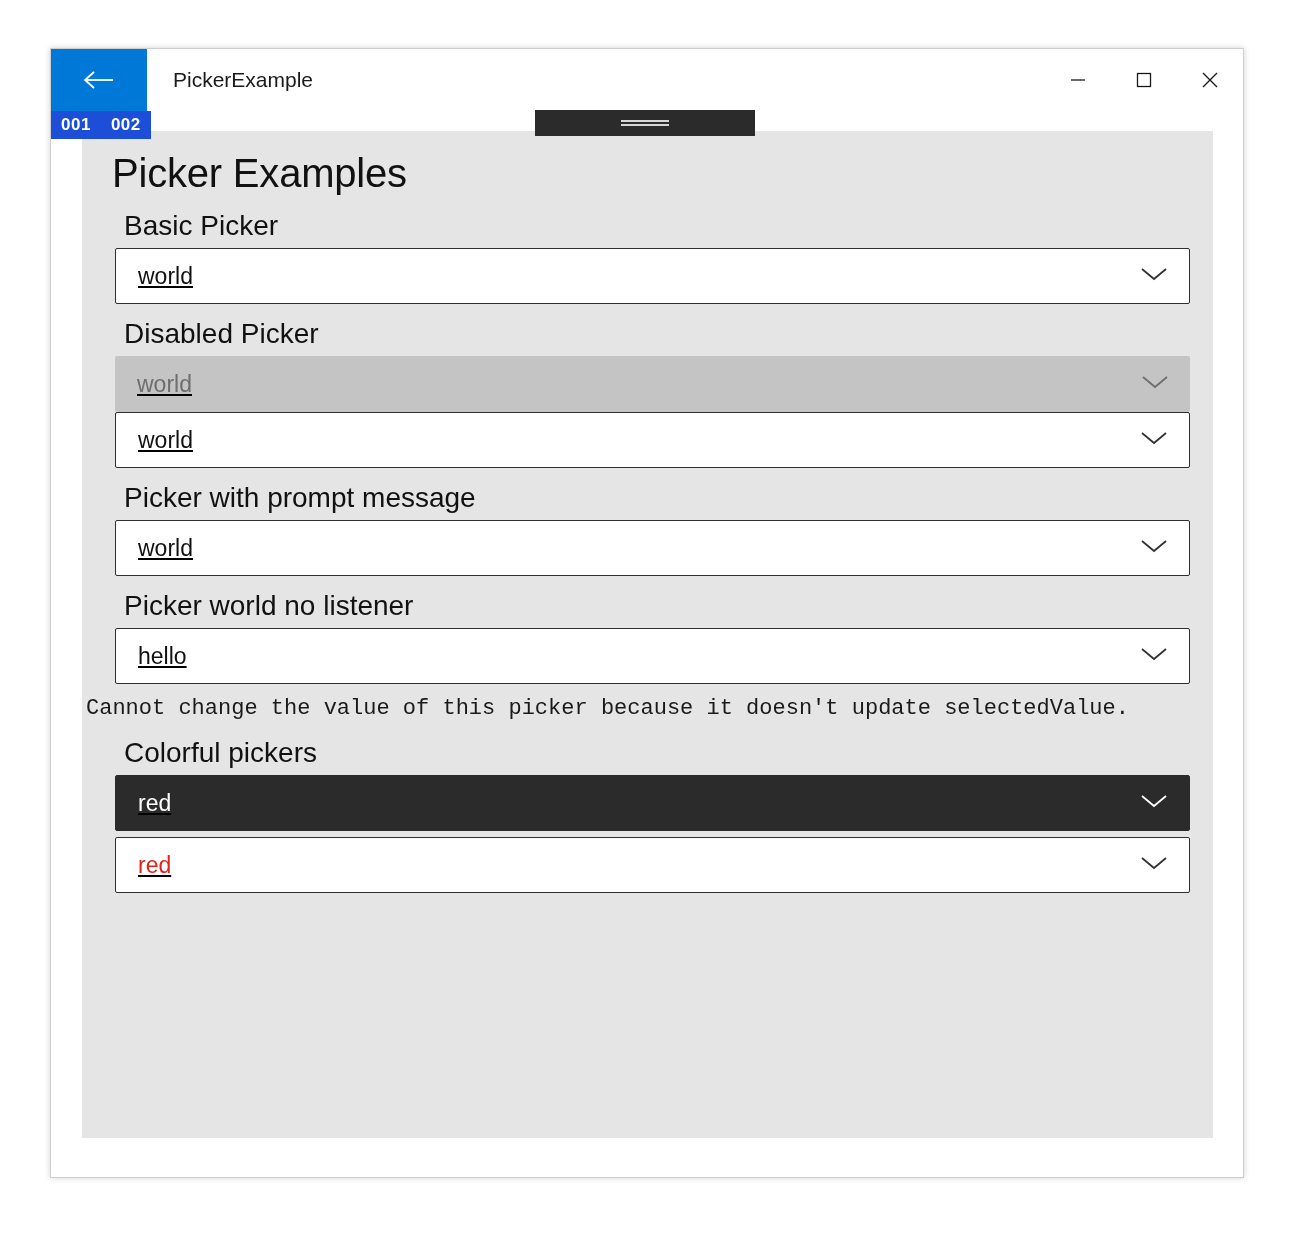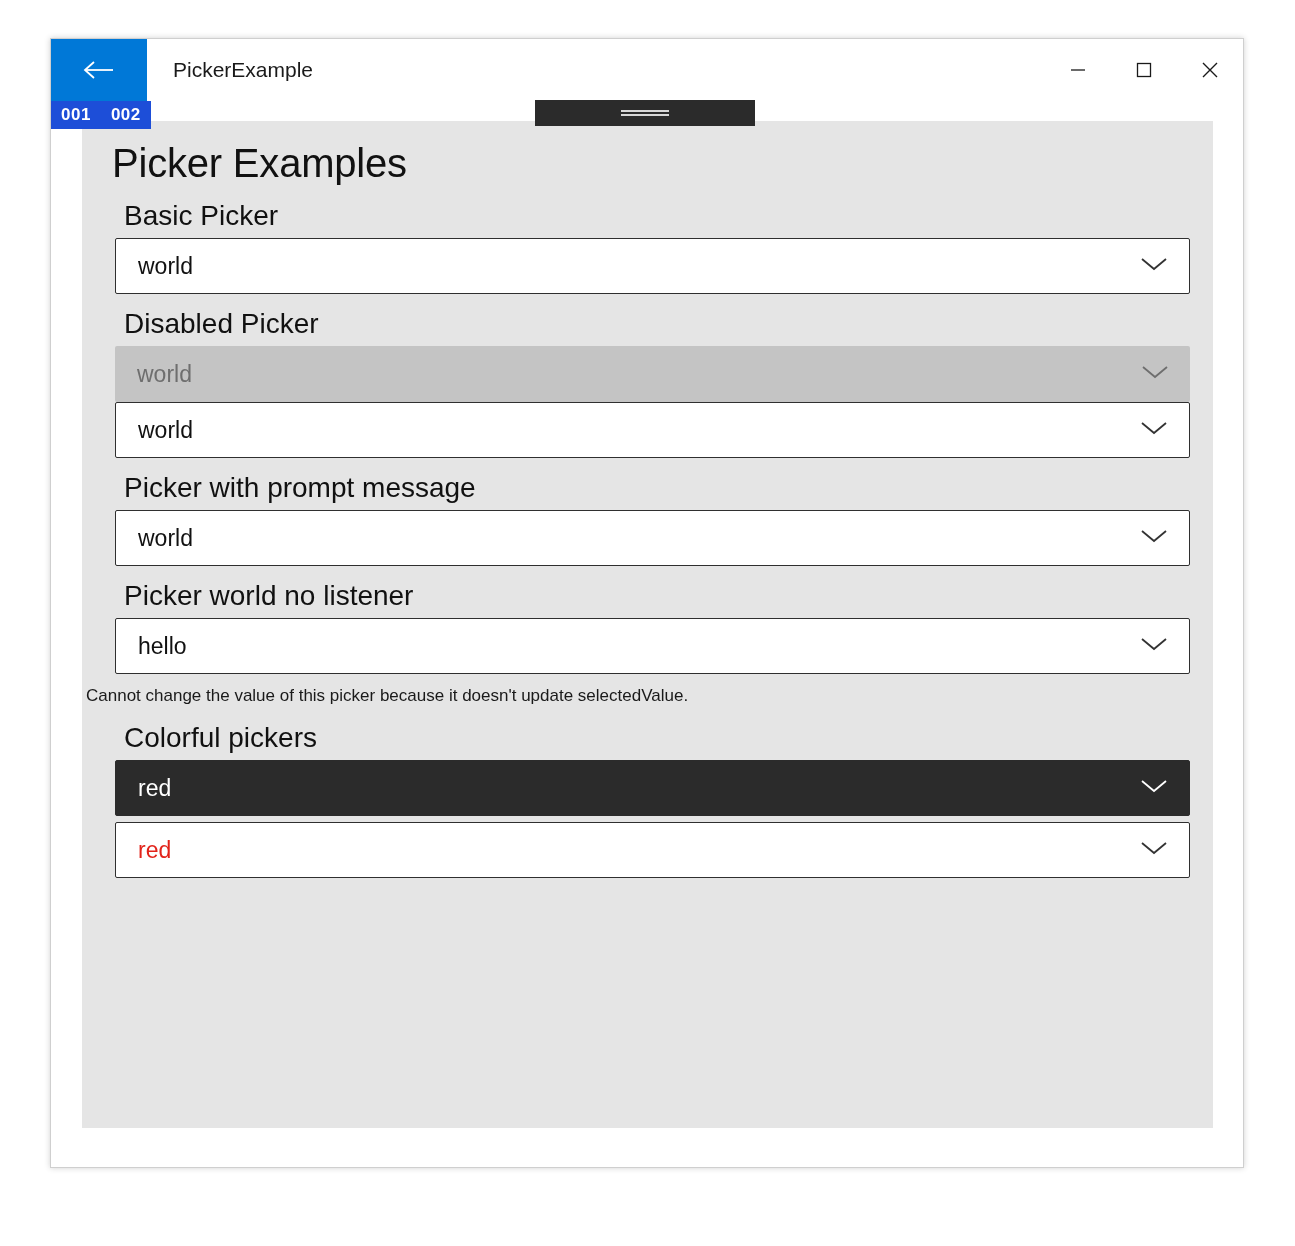--- a/index.html
+++ b/index.html
@@ -8,21 +8,21 @@
     background: #ffffff;
     width: 1295px;
     height: 1246px;
     font-family: "Liberation Sans", sans-serif;
     -webkit-font-smoothing: antialiased;
   }
 
   .window {
     position: absolute;
     left: 50px;
-    top: 38px;
+    top: 48px;
     width: 1194px;
     height: 1130px;
     background: #ffffff;
     border: 1px solid #cfcfcf;
     box-shadow: 0 0 6px rgba(0,0,0,0.18);
     box-sizing: border-box;
     overflow: hidden;
   }
 
   
@@ -143,20 +143,21 @@
     position: relative;
     margin: 0 0 0 33px;
     width: 1075px;
     height: 56px;
     box-sizing: border-box;
     border: 1px solid #2f2f2f;
     background: #ffffff;
     display: flex;
     align-items: center;
     border-radius: 2px;
+    text-decoration: underline;
   }
   .picker .value {
     font-size: 23px;
     color: #111111;
     padding-left: 22px;
     font-family: "Liberation Sans", sans-serif;
   }
   .picker .chev {
     position: absolute;
     right: 20px;
@@ -175,25 +176,25 @@
   .picker.dark {
     background: #2b2b2b;
     border: 1px solid #2b2b2b;
   }
   .picker.dark .value { color: #ffffff; }
   .picker.dark .chev { color: #ffffff; }
 
   .picker.red-text .value { color: #e2231a; }
 
   .note {
-    font-size: 17px;
+    font-size: 22px;
     color: #1a1a1a;
     margin: 12px 0 16px 2px;
     padding-left: 2px;
-    font-family: Liberation Sans, sans-serif;
+    font-family: Liberation Mono, monospace;
   }
   .gap-xs { height: 6px; }
 </style>
 </head>
 <body>
 
 <div class="window">
 
   <div class="titlebar">
     <div class="back-button">

